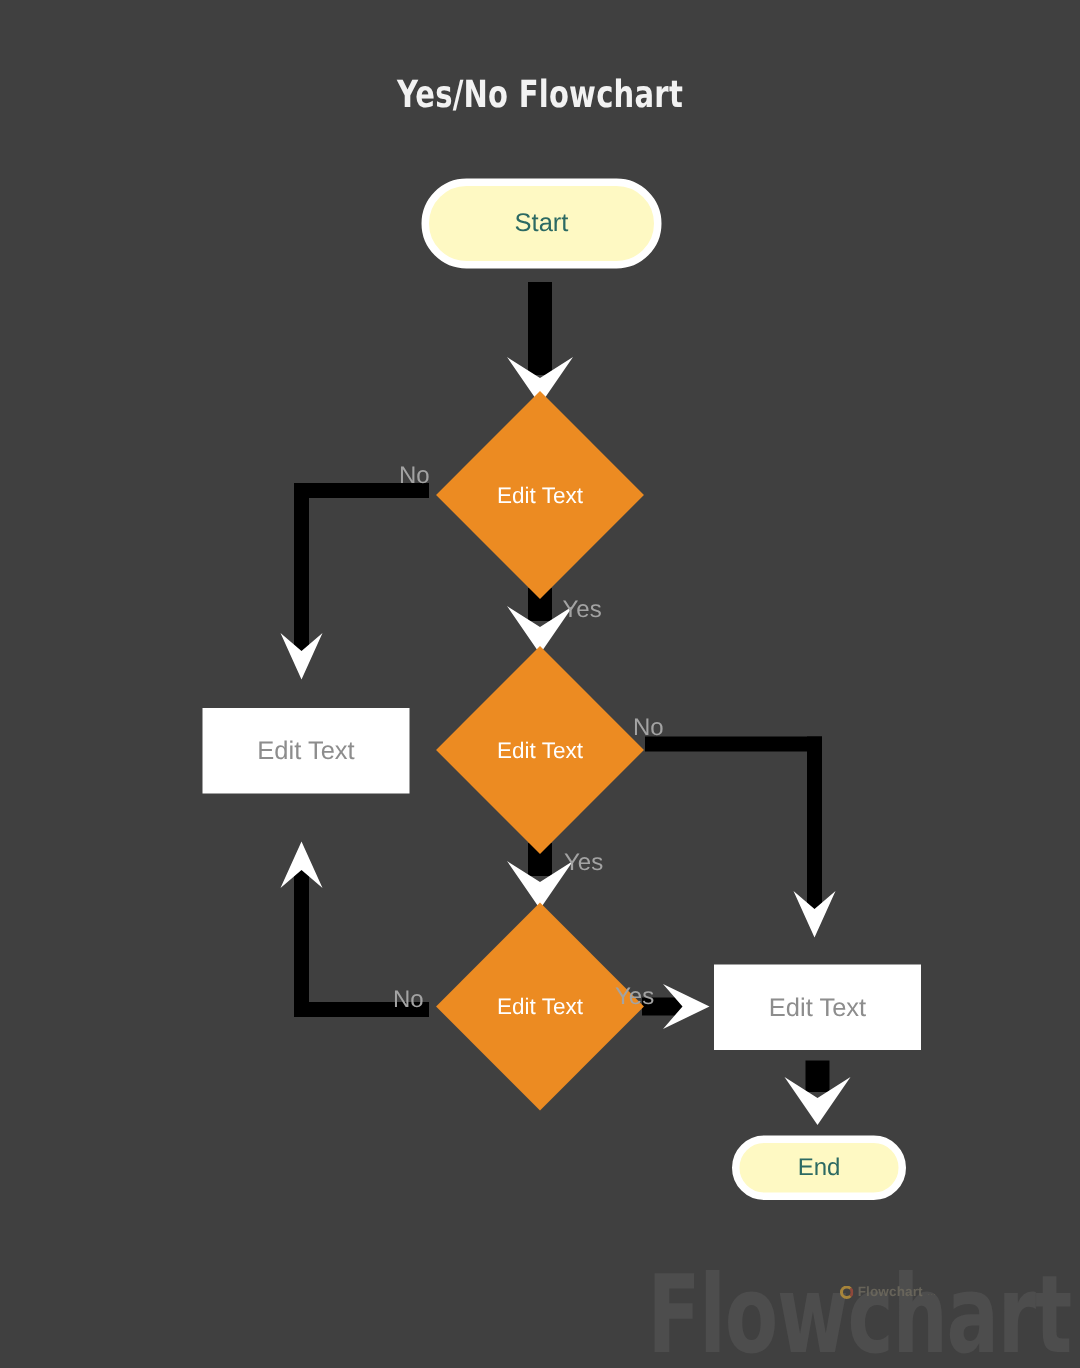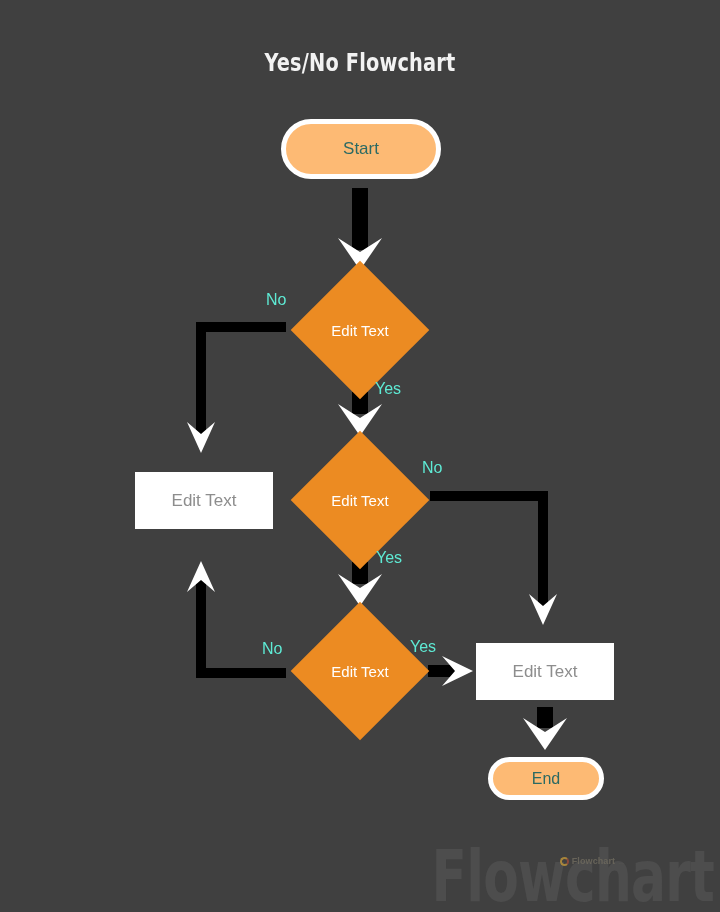--- a/index.html
+++ b/index.html
@@ -29,21 +29,21 @@
     letter-spacing: 0.2px;
     font-family: "DejaVu Sans Condensed", "Liberation Sans Narrow", "Liberation Sans", sans-serif;
     transform: scaleX(0.86);
   }
 
   
   .pill {
     position: absolute;
     box-sizing: border-box;
     border-radius: 999px;
-    background: #fdba74;
+    background: #fef9c3;
     border: 5px solid #ffffff;
     display: flex;
     align-items: center;
     justify-content: center;
     color: #2c6a63;
     font-size: 17px;
   }
   .pill .cap { pointer-events: none; }
 
   
@@ -75,23 +75,24 @@
     align-items: center;
     justify-content: center;
     color: #ffffff;
     font-size: 15px;
     white-space: nowrap;
   }
 
   
   .edgelabel {
     position: absolute;
-    color: #5eead4;
+    color: #a3a3a3;
     font-size: 16px;
     white-space: nowrap;
+    margin-top: 18px;
   }
 
   
   #arrows {
     position: absolute;
     left: 0; top: 0;
     width: 720px; height: 912px;
     pointer-events: none;
   }
   #arrows path, #arrows polygon { fill: #ffffff; }

